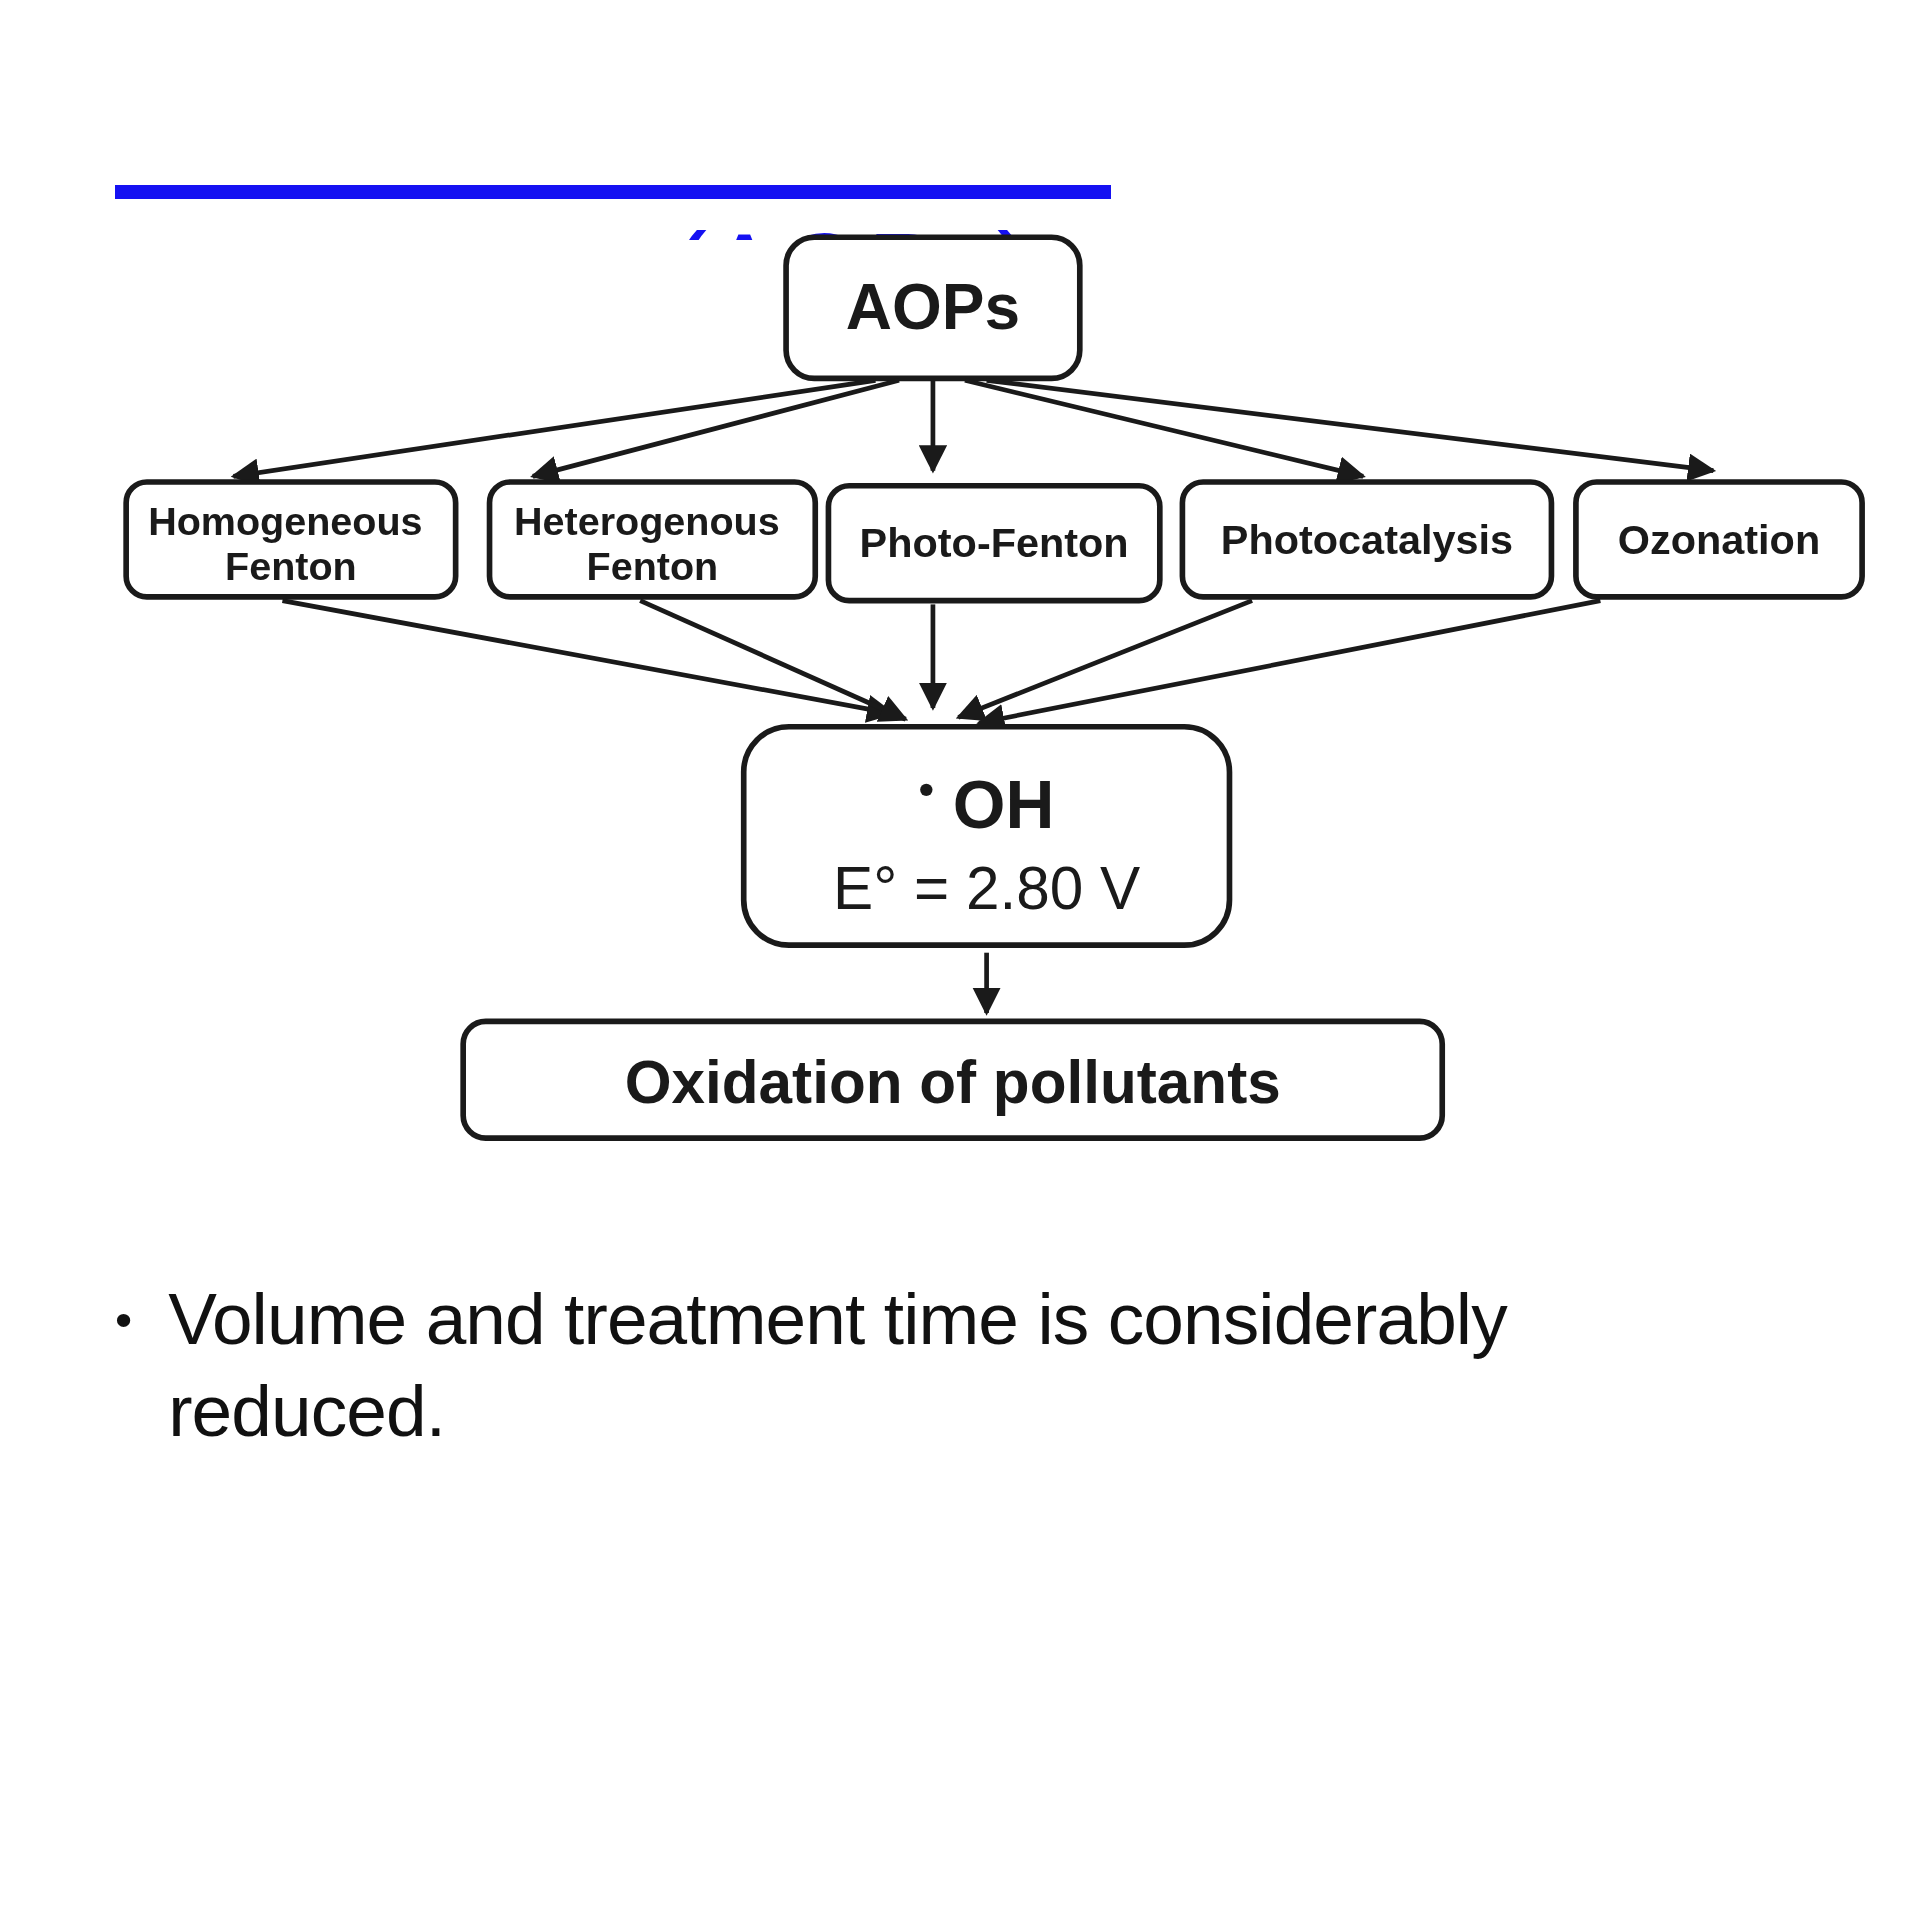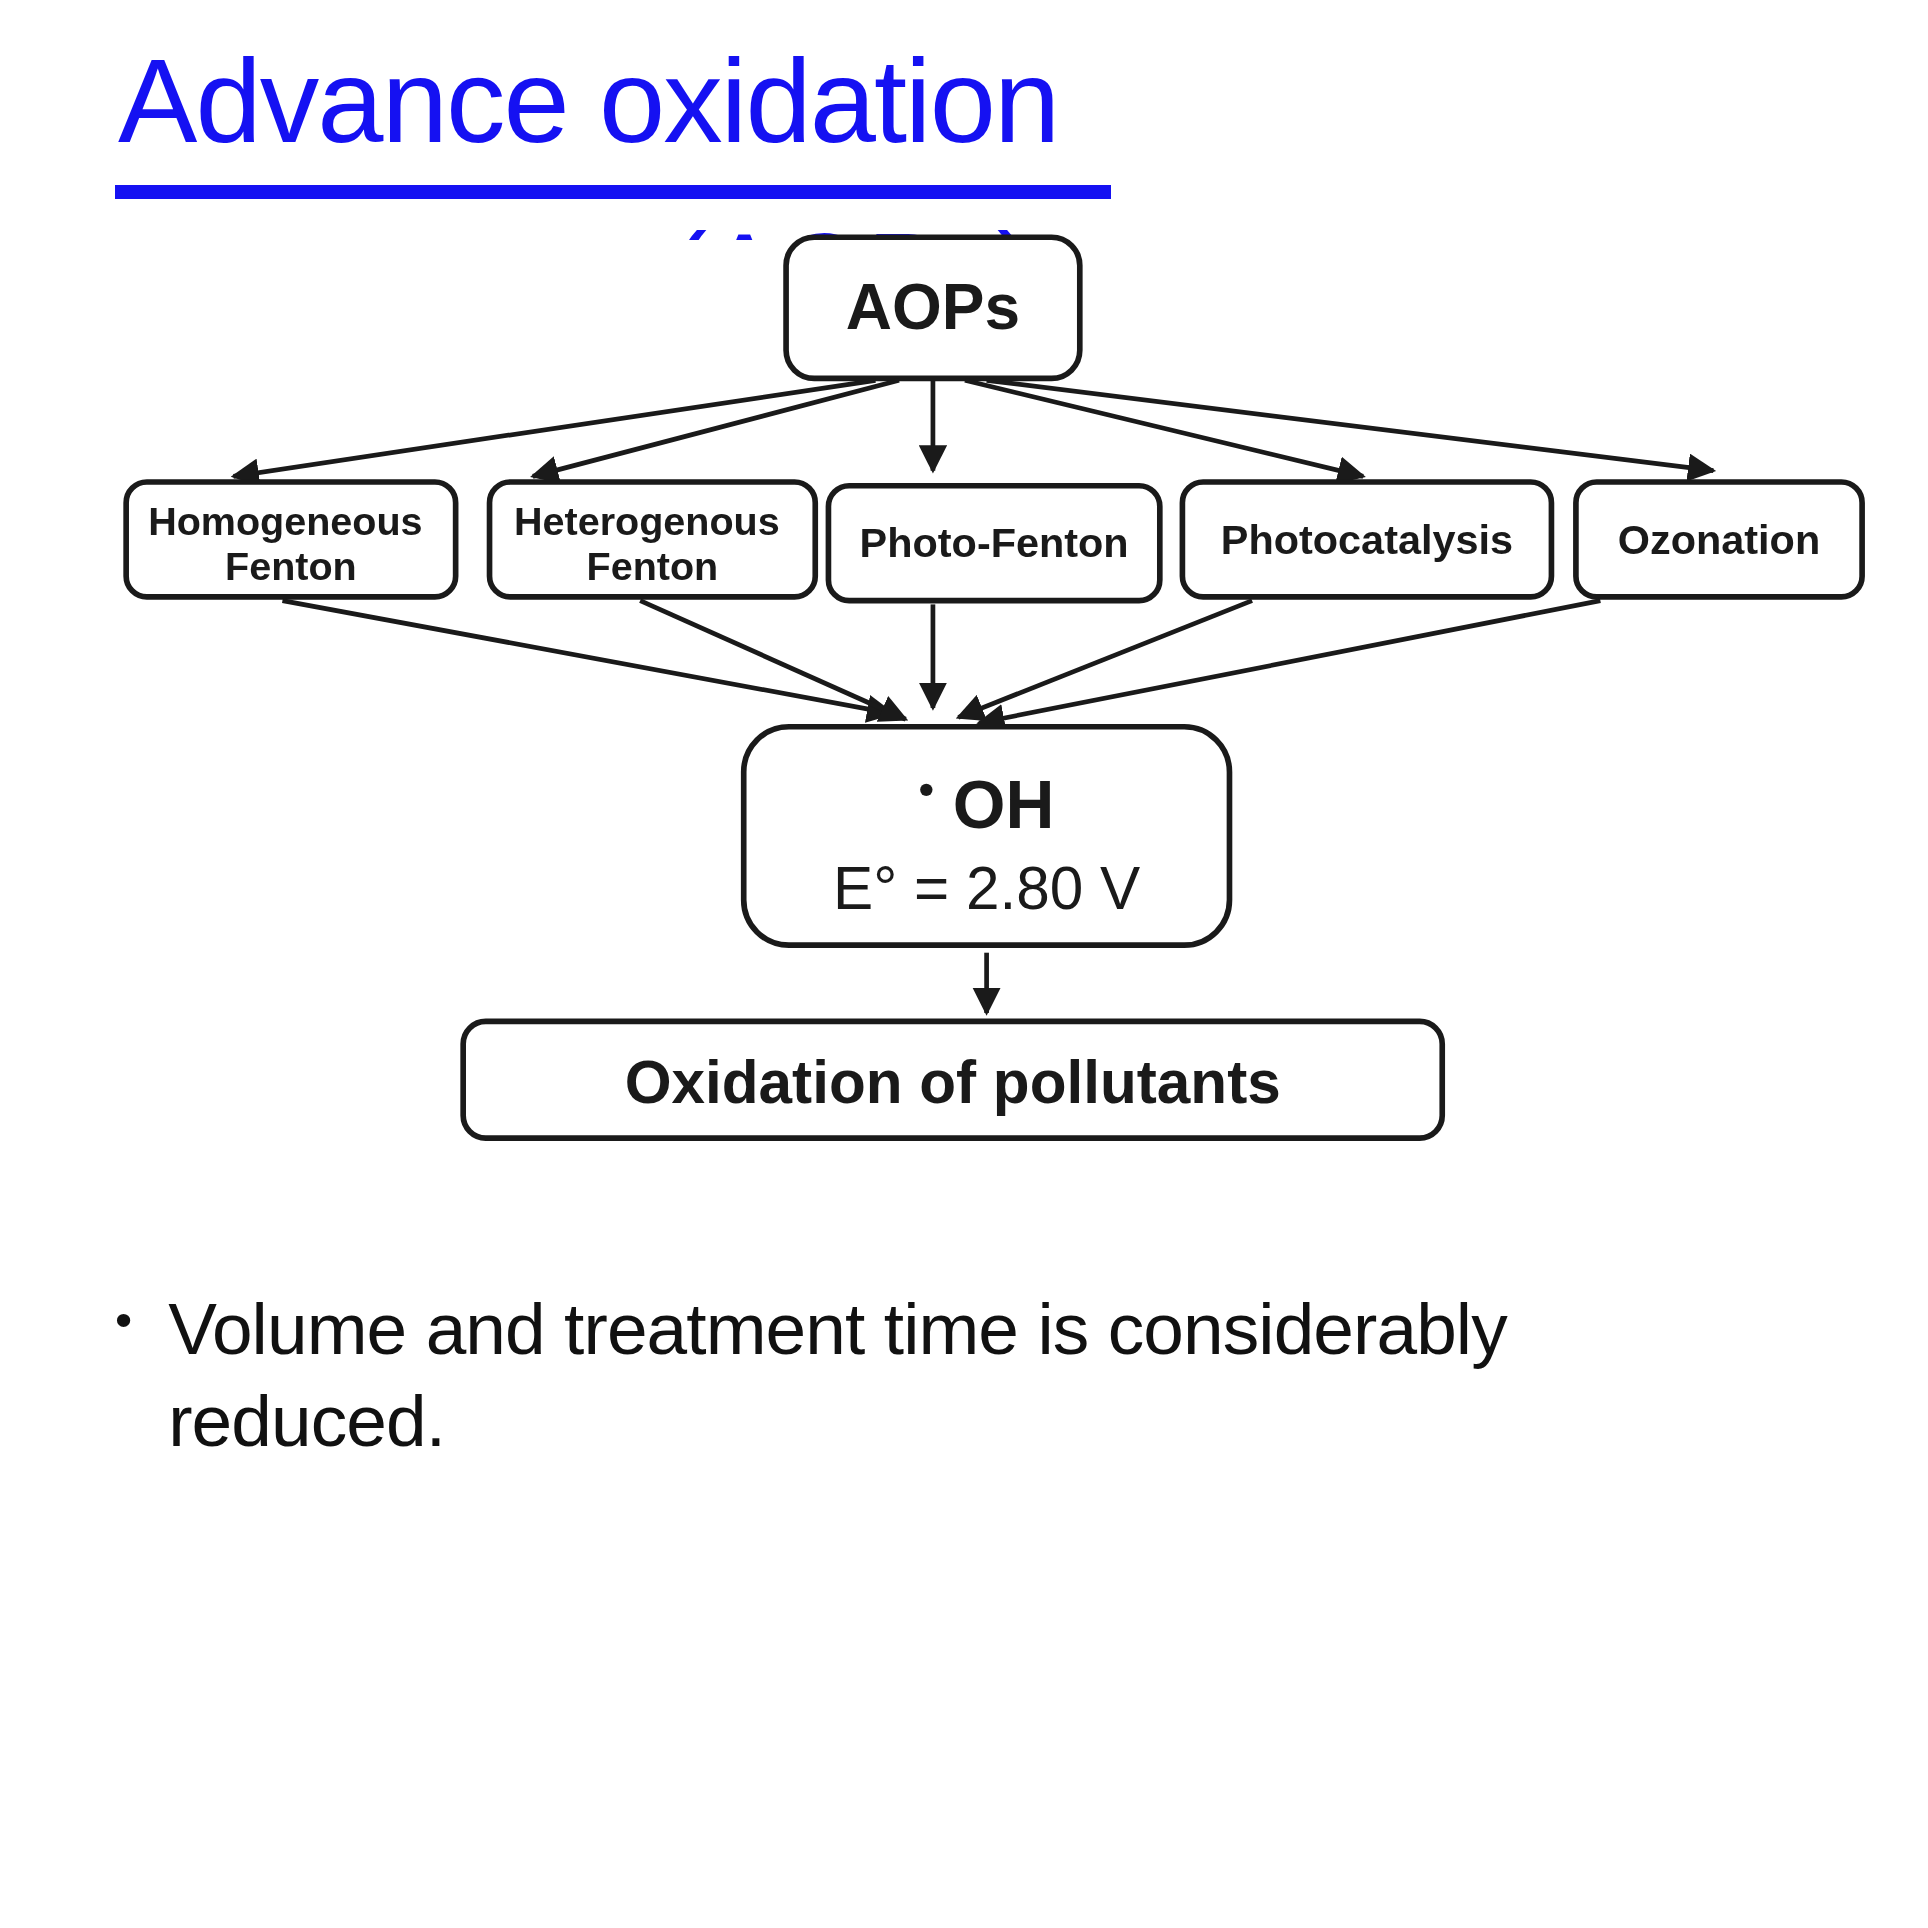--- a/index.html
+++ b/index.html
@@ -84,29 +84,27 @@
     font-size: 49px;
     line-height: 92px;
     padding-right: 36px;
     flex: 0 0 auto;
   }
   .bullet-text {
     font-size: 73px;
     line-height: 92px;
     letter-spacing: -0.9px;
     max-width: 1375px;
-    margin-top: 10px;
   }
 </style>
 </head>
 <body>
 
 <div id="slide">
 
-  <div class="slide-title">Advance oxidation</div>
   <div class="title-underline"></div>
 
   <div class="subtitle-clip">
     <span>(AOPs)</span>
   </div>
 
   <svg id="flowchart" viewBox="0 0 2048 2048">
     <defs>
       <marker id="ah" viewBox="0 0 10 10" refX="9" refY="5" markerWidth="6" markerHeight="6" orient="auto">
         <path d="M0,0 L10,5 L0,10 z" fill="#1a1a1a"></path>

